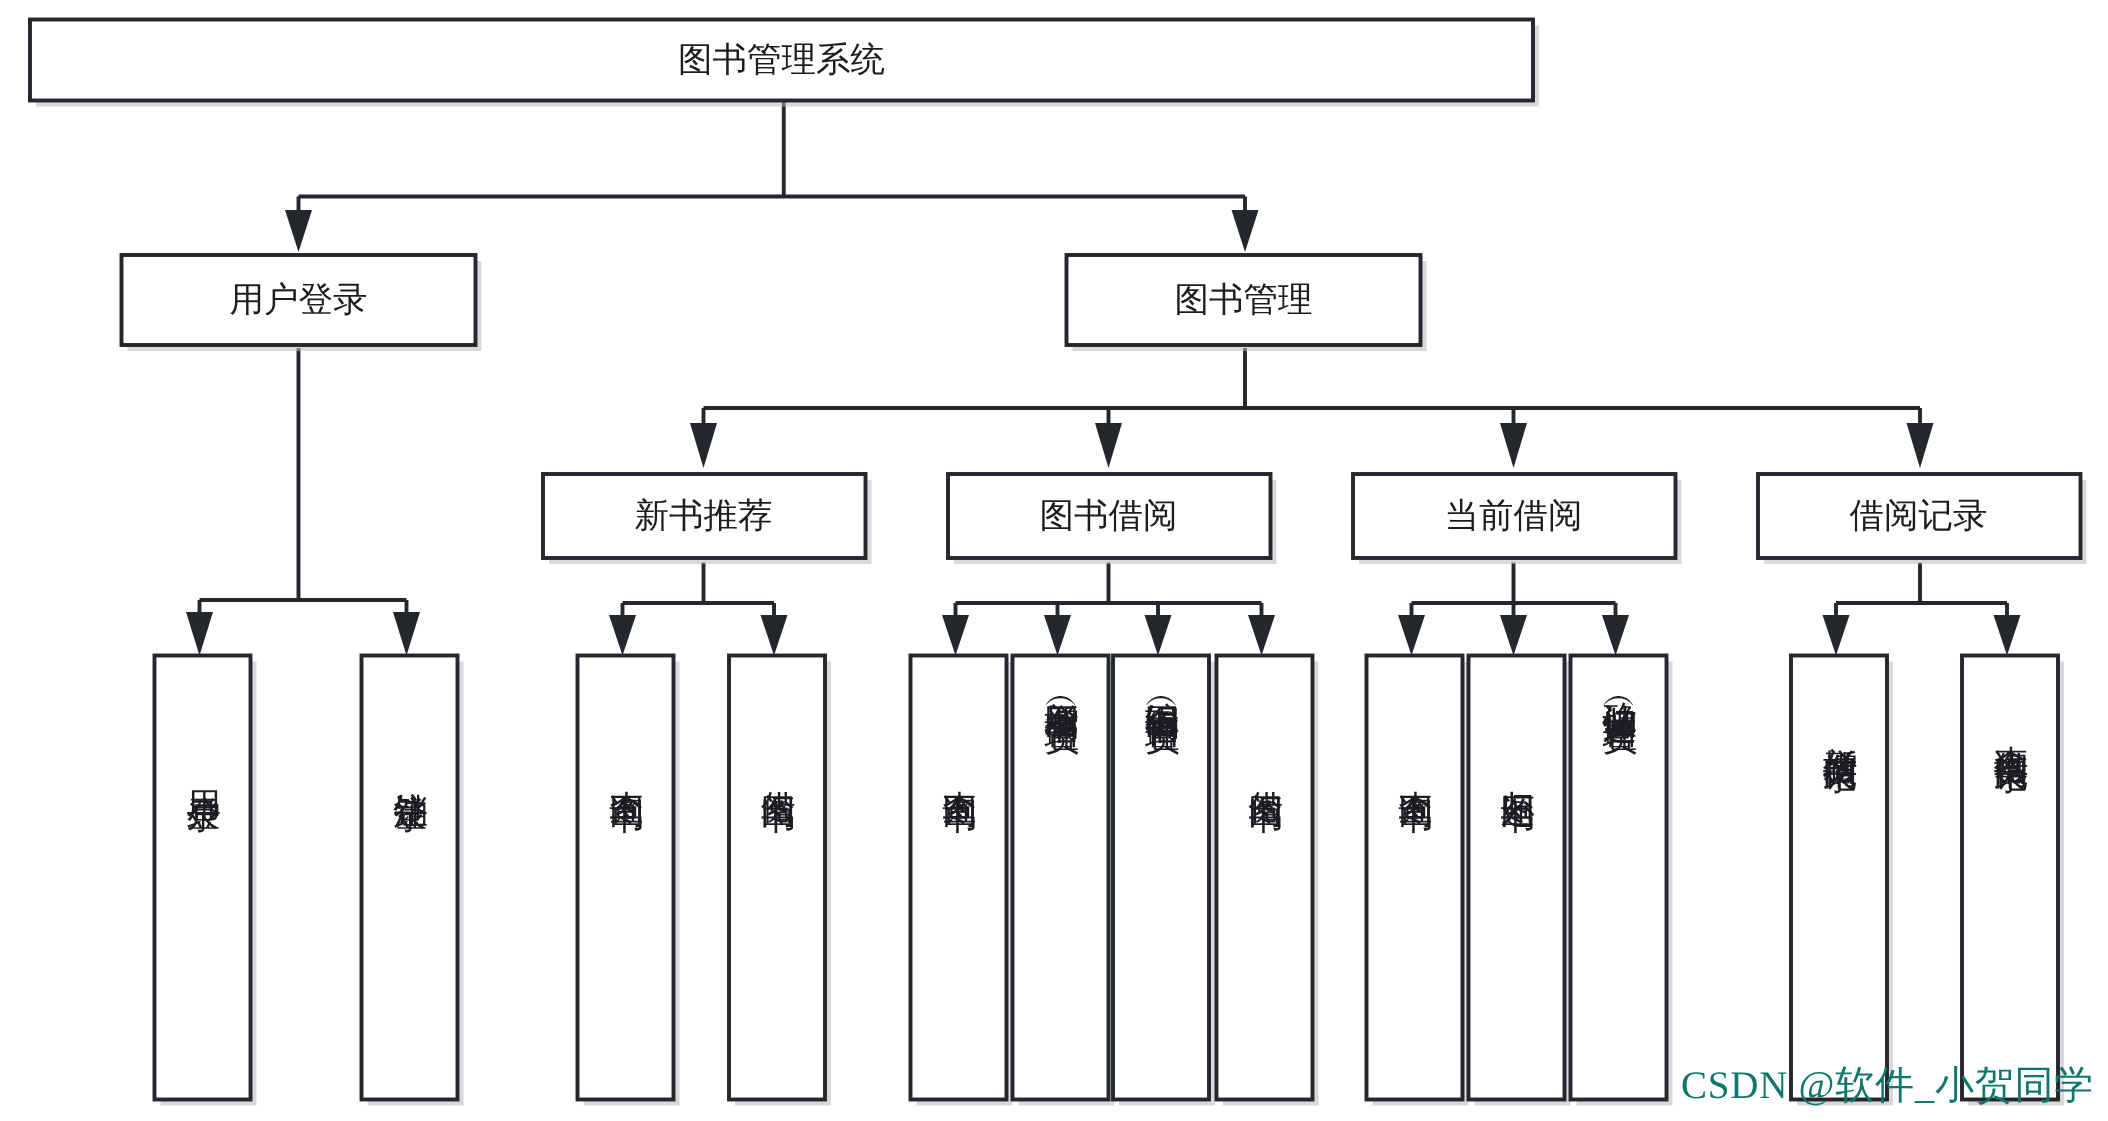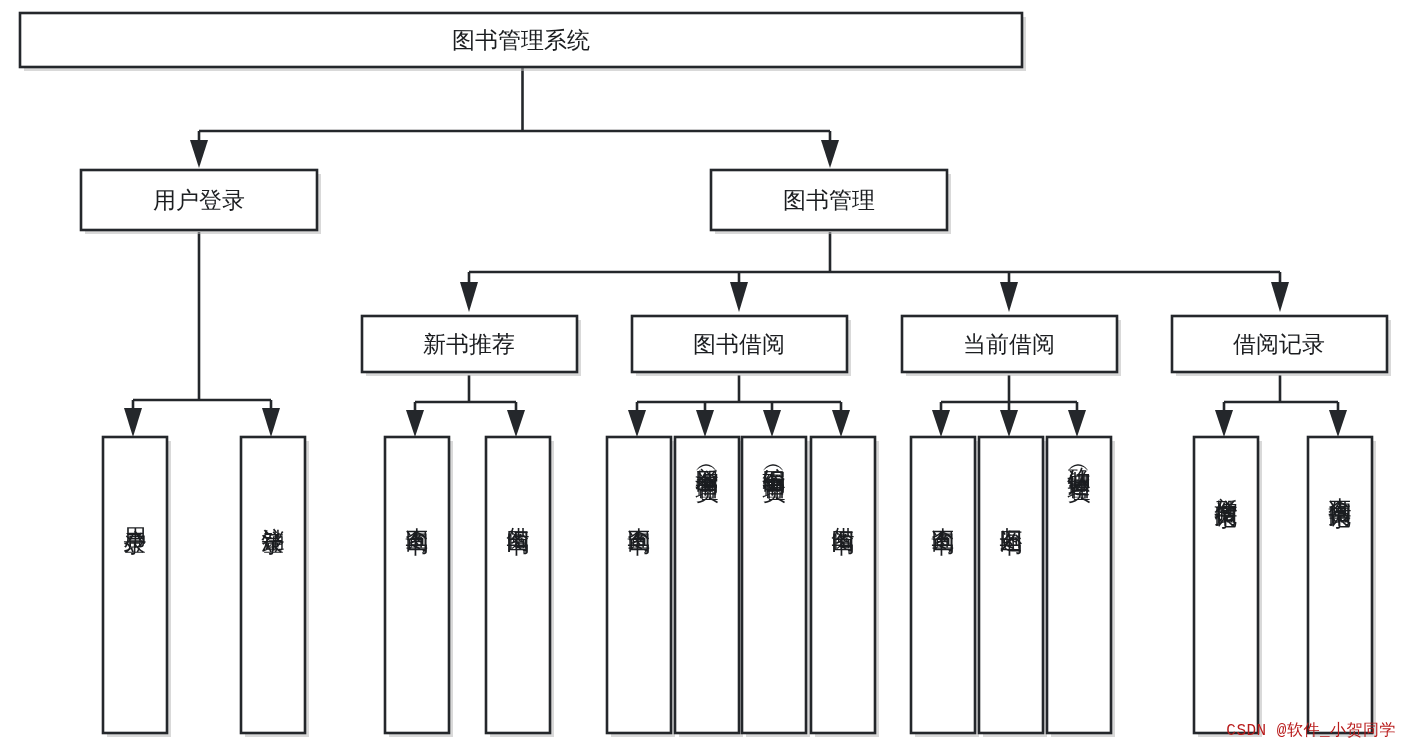--- a/index.html
+++ b/index.html
@@ -68,23 +68,23 @@
     line-height: 1.08;
     letter-spacing: 2px;
     color: #1b1d20;
     white-space: nowrap;
     text-align: left;
   }
   .watermark {
     position: absolute;
     right: 9px;
     bottom: 6px;
-    font-family: Liberation Mono, monospace;
-    font-size: 16px;
-    color: #b91c1c;
+    font-family: Liberation Serif, serif;
+    font-size: 26px;
+    color: #0f766e;
     letter-spacing: 0.5px;
     white-space: nowrap;
     user-select: none;
   }
 </style>
 </head>
 <body>
 
 <div id="diagram-root">
 

